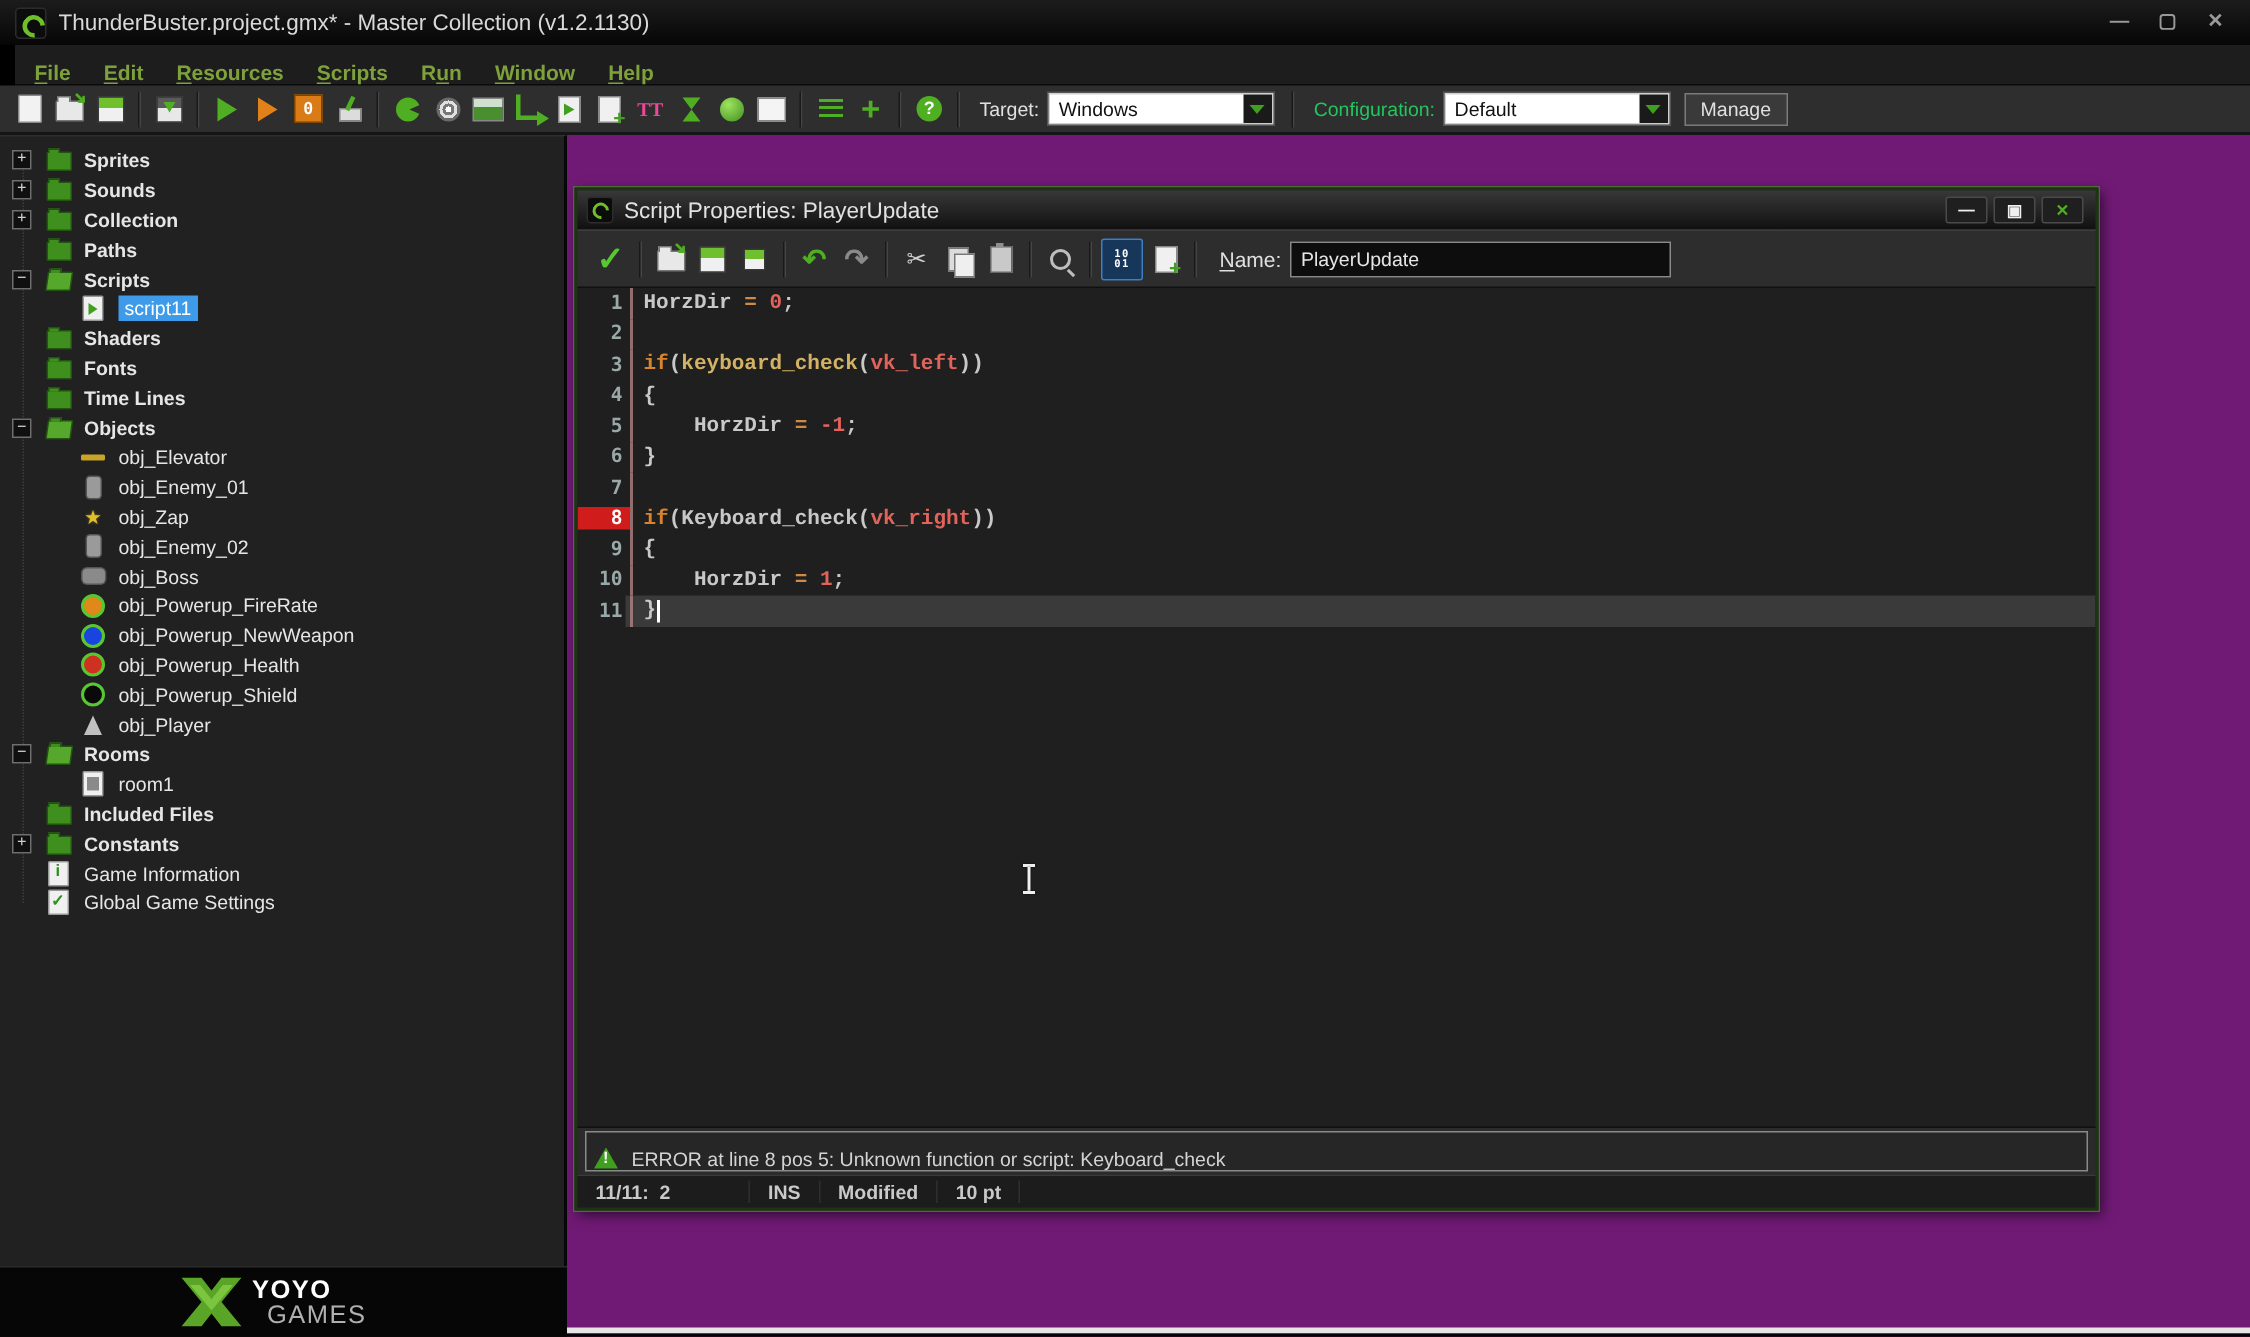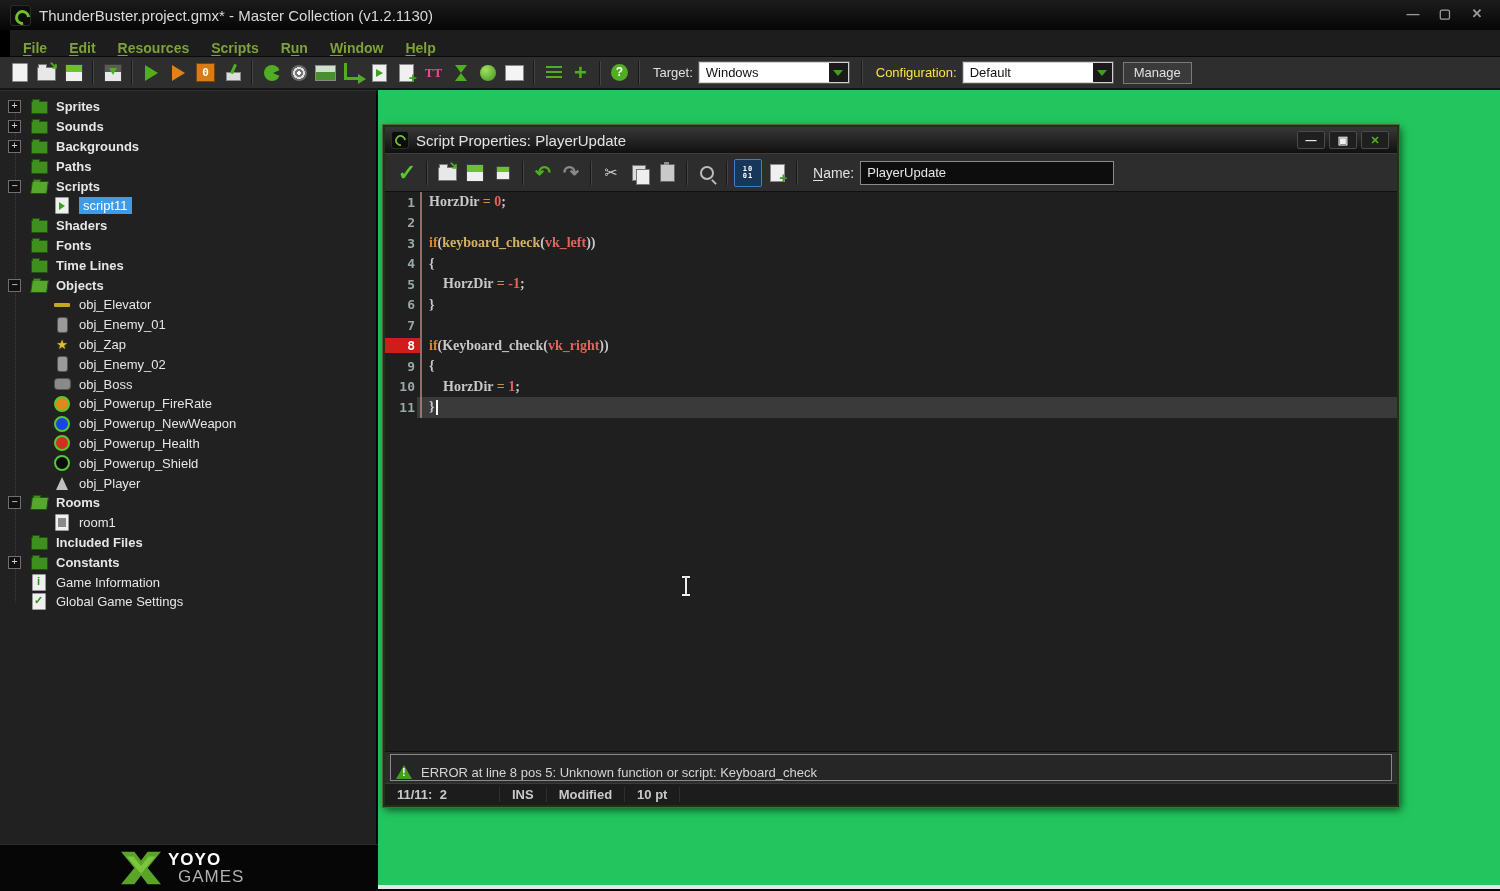--- a/index.html
+++ b/index.html
@@ -49,21 +49,21 @@
   .g-font{color:#ec4899;font-weight:bold;font-size:13px;font-family:"Liberation Serif",serif;}
   .g-hourglass{width:12px;height:16px;position:relative;}
   .g-hourglass::before{content:"";position:absolute;top:0;left:0;border-top:8px solid #4fae22;border-left:6px solid transparent;border-right:6px solid transparent;}
   .g-hourglass::after{content:"";position:absolute;bottom:0;left:0;border-bottom:8px solid #4fae22;border-left:6px solid transparent;border-right:6px solid transparent;}
   .g-orb{width:16px;height:16px;border-radius:50%;background:radial-gradient(circle at 35% 30%,#9fe35f,#3f8f1f);}
   .g-room{width:17px;height:14px;background:#f4f4f4;border:1px solid #888;}
   .g-list{width:16px;height:13px;background:repeating-linear-gradient(#4fae22 0 2px,transparent 2px 5px);}
   .g-plus{color:#4fae22;font-size:22px;font-weight:bold;line-height:18px;}
   .g-help{width:17px;height:17px;border-radius:50%;background:#4fae22;color:#fff;font-weight:bold;font-size:12px;text-align:center;line-height:17px;}
   .tlabel{color:#e0e0e0;font-size:13px;margin:0 6px 0 8px;}
-  .tlabel.dim{color:#fde047;}
+  .tlabel.dim{color:#22c55e;}
   .dropdown{width:150px;height:21px;background:#fff;border:1px solid #d0d0d0;outline:1px solid #555;
     display:flex;align-items:center;justify-content:space-between;padding-left:6px;box-sizing:border-box;}
   .dropdown .dval{color:#111;font-size:13px;}
   .dropdown .darrow{width:19px;height:100%;background:#1a1a1a;display:flex;align-items:center;justify-content:center;}
   .dropdown .darrow::after{content:"";border-top:6px solid #3f9f1f;border-left:5px solid transparent;border-right:5px solid transparent;}
   .manage-btn{height:22px;padding:0 10px;margin-left:10px;background:#3a3a3a;border:1px solid #7a7a7a;color:#e0e0e0;font-size:13px;line-height:20px;}
   
   .left-panel{position:absolute;left:0;top:90px;width:378px;bottom:46px;background:#212121;border-right:2px solid #070707;box-sizing:border-box;border-top:1px solid #2e2e2e;}
   .tree{padding-top:6px;position:relative;}
   .guide{position:absolute;left:15px;top:10px;bottom:10px;border-left:1px dotted #3c3c3c;}
@@ -95,21 +95,21 @@
   .t-orb.black{background:#0a0a0a;}
   .t-orb.red{background:#d03020;}
   .t-ship{width:0;height:0;border-bottom:13px solid #c0c0c0;border-left:6px solid transparent;border-right:6px solid transparent;}
   
   .brandband{position:absolute;left:0;bottom:0;width:378px;height:46px;background:#060606;display:flex;align-items:center;border-top:1px solid #2a2a2a;}
   .yoyo-mark{width:46px;height:38px;margin-left:118px;flex:0 0 auto;}
   .brand-text{margin-left:4px;line-height:17px;}
   .brand-text .l1{color:#fff;font-weight:bold;font-size:17px;letter-spacing:1px;}
   .brand-text .l2{color:#b0b0b0;font-size:17px;letter-spacing:1px;margin-left:10px;}
   
-  .mdi{position:absolute;left:378px;top:90px;right:0;bottom:0;background:#22c55e;}
+  .mdi{position:absolute;left:378px;top:90px;right:0;bottom:0;background:#701a75;}
   .mdi .bottom-strip{position:absolute;left:0;bottom:2px;height:4px;right:0;background:#e6e6e6;}
   .mdi .bottom-edge{position:absolute;left:0;bottom:0;height:2px;right:0;background:#050505;}
   
   .swin{position:absolute;left:5px;top:35px;width:1016px;height:682px;background:#2b2b2b;
     border:2px solid #1d3313;box-shadow:0 0 0 1px #4c6b38, 2px 3px 8px rgba(0,0,0,.6);display:flex;flex-direction:column;box-sizing:border-box;}
   .swin-title{height:26px;background:linear-gradient(#383838,#101010);display:flex;align-items:center;flex:0 0 auto;}
   .swin-title .gm-logo{width:16px;height:16px;margin:0 7px 0 6px;}
   .swin-title .gm-logo::after{left:3px;top:3px;width:7px;height:7px;border-width:2.5px;}
   .swin-title-text{color:#e2e2e2;font-size:15px;}
   .swc{margin-left:auto;display:flex;gap:4px;padding-right:8px;}
@@ -135,21 +135,21 @@
   .name-label{color:#e0e0e0;font-size:14px;margin:0 6px 0 10px;}
   .name-label u{text-underline-offset:2px;}
   .name-input{width:240px;height:22px;background:#0d0d0d;border:1px solid #8a8a8a;color:#e6e6e6;font-size:13px;padding:0 6px;font-family:"Liberation Sans",sans-serif;}
   
   .editor{flex:1 1 auto;background:#1f1f1f;position:relative;overflow:hidden;border-bottom:1px solid #101010;}
   .crow{height:20.5px;display:flex;align-items:center;position:relative;}
   .crow .lnum{width:30px;flex:0 0 auto;text-align:right;padding-right:5px;color:#9aa8a8;
     font-family:"DejaVu Sans Mono",monospace;font-size:13px;font-weight:bold;}
   .crow .lnum.err{background:#d11c1c;color:#fff;}
   .crow .gutline{width:2px;align-self:stretch;background:#b98888;flex:0 0 auto;opacity:.75;}
-  .crow .ltext{padding-left:7px;font-family:Liberation Serif, serif;font-size:14px;font-weight:bold;white-space:pre;}
+  .crow .ltext{padding-left:7px;font-family:Liberation Mono, monospace;font-size:14px;font-weight:bold;white-space:pre;}
   .crow.cur .codearea-bg{position:absolute;left:32px;right:0;top:0;bottom:0;background:#3a3a3a;}
   .crow>*{position:relative;}
   .tk-pln{color:#c8c8c8;}.tk-kw{color:#d8842c;}.tk-fn{color:#d4b264;}.tk-num{color:#e0645c;}.tk-op{color:#cf8a45;}
   .caret{display:inline-block;width:2px;height:15px;background:#fff;vertical-align:-2px;margin-left:1px;}
   
   .ibeam{position:absolute;left:296px;top:384px;width:10px;height:20px;}
   .ibeam .v{position:absolute;left:4px;top:2px;width:2px;height:16px;background:#efefef;box-shadow:0 0 1px #000;}
   .ibeam .h{position:absolute;left:1px;width:8px;height:2px;background:#efefef;box-shadow:0 0 1px #000;}
   .ibeam .h.t{top:0;}.ibeam .h.b{bottom:0;}
   
@@ -287,21 +287,21 @@
         <span class="ticon">
           <div class="t-folder"></div>
         </span>
         <span class="lbl">Sounds</span>
       </div>
       <div class="trow lvl0 cat">
         <span class="exp">+</span>
         <span class="ticon">
           <div class="t-folder"></div>
         </span>
-        <span class="lbl">Backgrounds</span>
+        <span class="lbl">Collection</span>
       </div>
       <div class="trow lvl0 cat">
         <span class="noexp"></span>
         <span class="ticon">
           <div class="t-folder"></div>
         </span>
         <span class="lbl">Paths</span>
       </div>
       <div class="trow lvl0 cat">
         <span class="exp">−</span>

